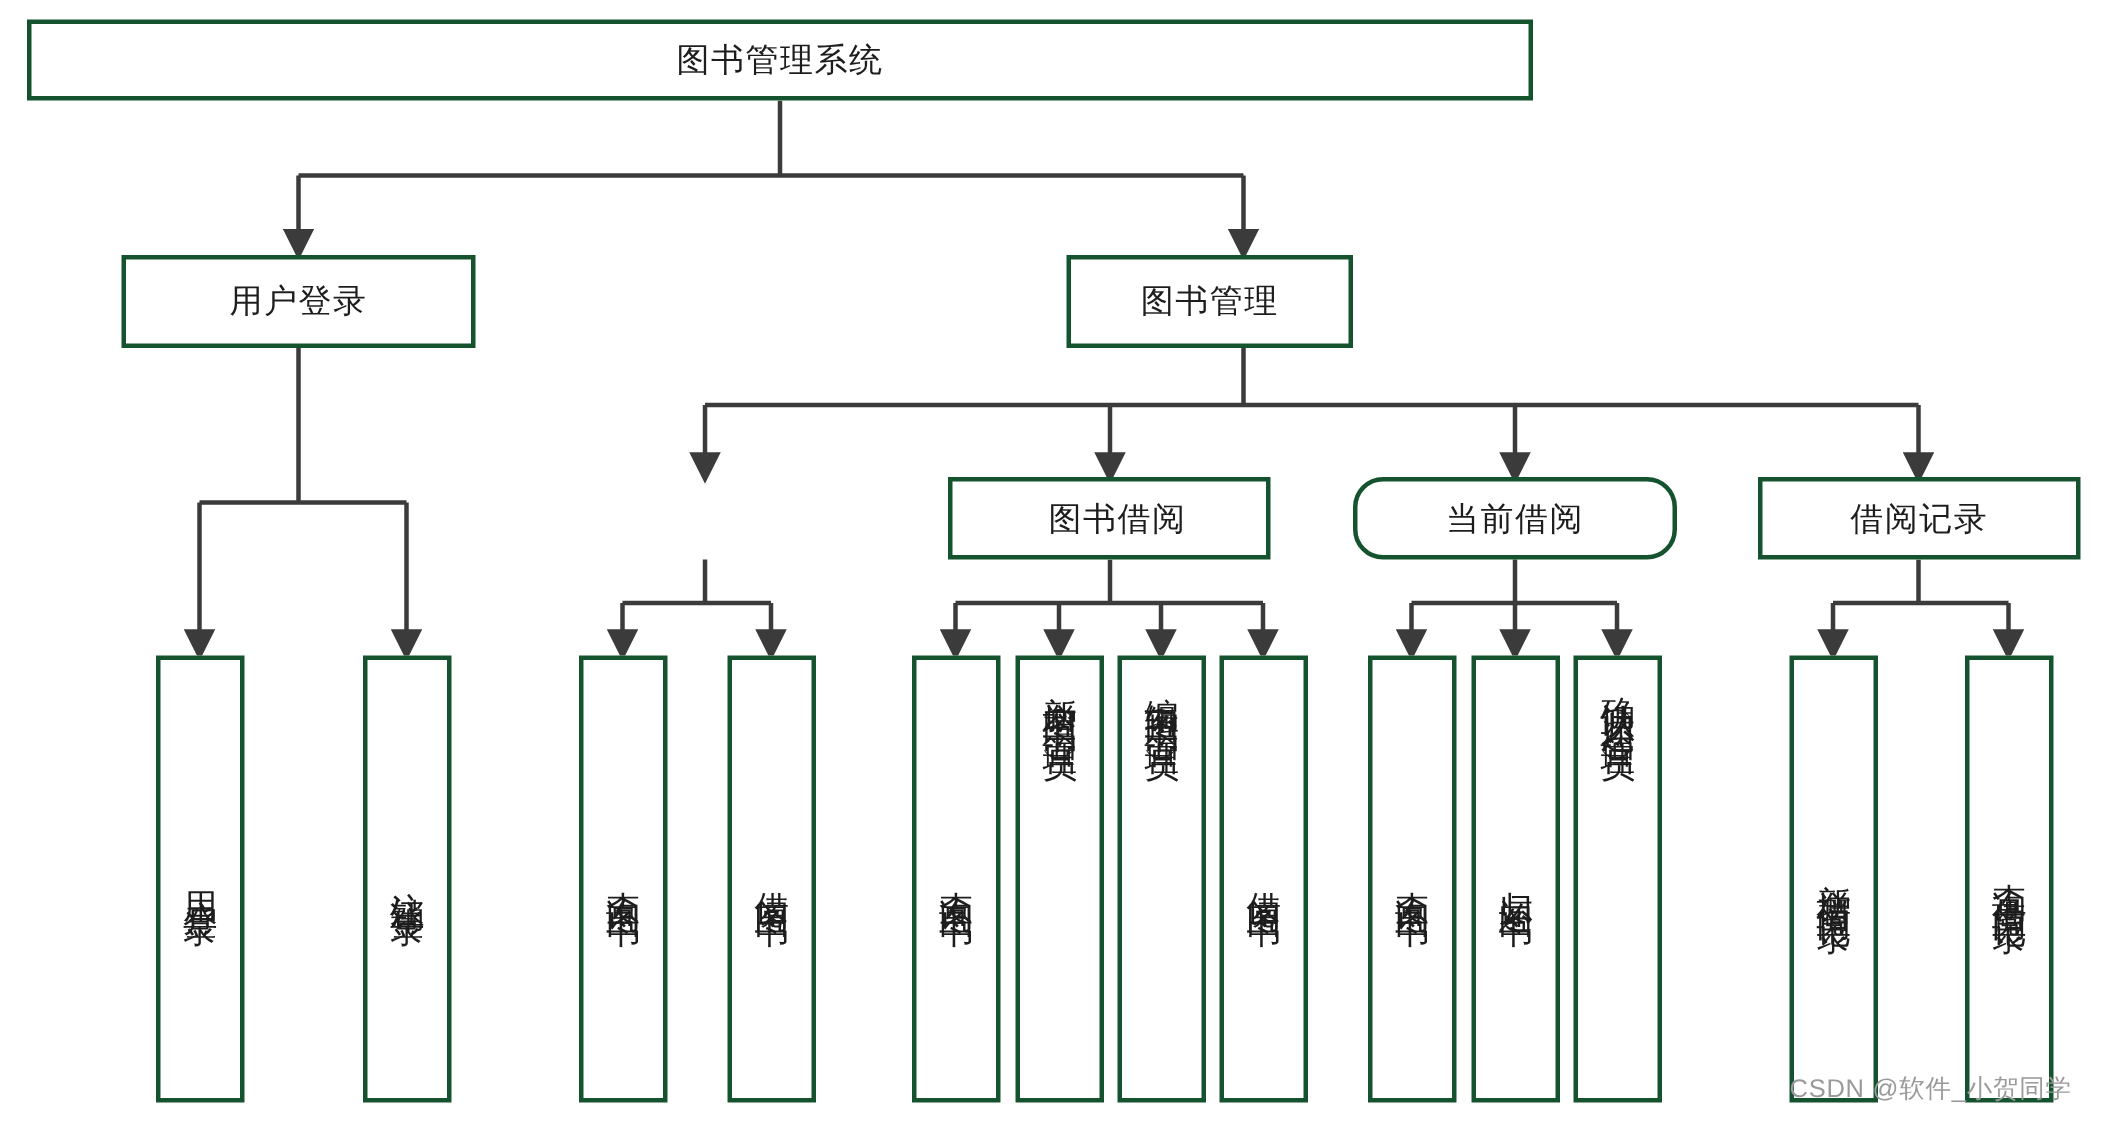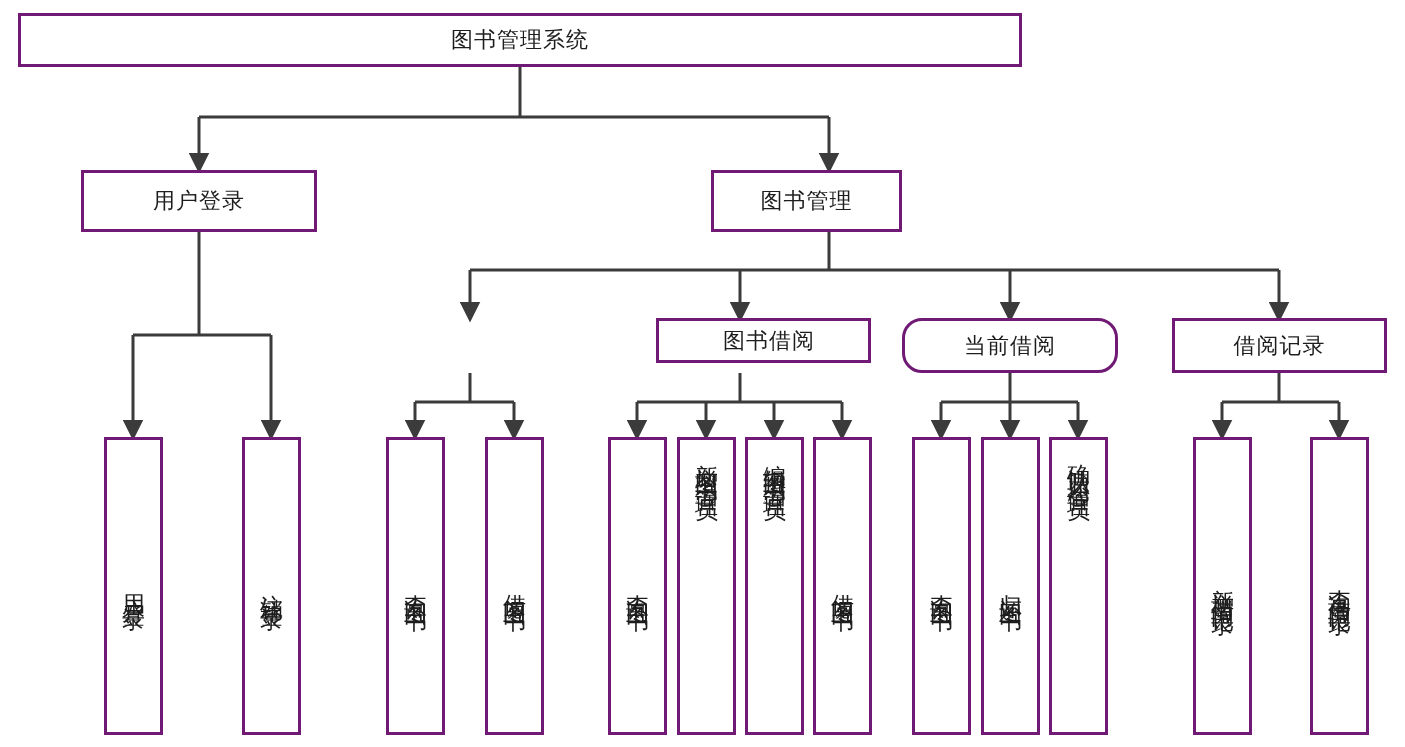--- a/index.html
+++ b/index.html
@@ -23,21 +23,21 @@
     position: absolute;
     left: 0;
     top: 0;
     width: 1405px;
     height: 747px;
   }
   .node {
     position: absolute;
     box-sizing: border-box;
     background: #ffffff;
-    border: 3px solid #701a75;
+    border: 3px solid #14532d;
     display: flex;
     align-items: center;
     justify-content: center;
     z-index: 2;
   }
   .node .node-label {
     color: #1d1d1d;
     font-size: 22px;
     line-height: 1.18;
     letter-spacing: 1px;
@@ -133,21 +133,21 @@
 
   <div class="node" style="left:81px; top:170px; width:236px; height:62px;">
     <span class="node-label">用户登录</span>
   </div>
 
   <div class="node" style="left:711px; top:170px; width:191px; height:62px;">
     <span class="node-label">图书管理</span>
   </div>
 
 
-  <div class="node" style="left:656px; top:318px; width:215px; height:45px;padding-left:11px;">
+  <div class="node" style="left:632px; top:318px; width:215px; height:55px;padding-left:11px;">
     <span class="node-label">图书借阅</span>
   </div>
 
   <div class="node" style="left:902px; top:318px; width:216px; height:55px;border-radius:20px;">
     <span class="node-label">当前借阅</span>
   </div>
 
   <div class="node" style="left:1172px; top:318px; width:215px; height:55px;">
     <span class="node-label">借阅记录</span>
   </div>
@@ -189,14 +189,15 @@
     <span class="node-label">确认归还（管理员）</span>
   </div>
 
   <div class="node vertical mid" style="left:1193px; top:437px; width:59px; height:298px;">
     <span class="node-label">新增借阅记录</span>
   </div>
   <div class="node vertical mid" style="left:1310px; top:437px; width:59px; height:298px;">
     <span class="node-label">查询借阅记录</span>
   </div>
 
+  <div class="watermark">CSDN @软件_小贺同学</div>
 
 </div>
 
 </body></html>

